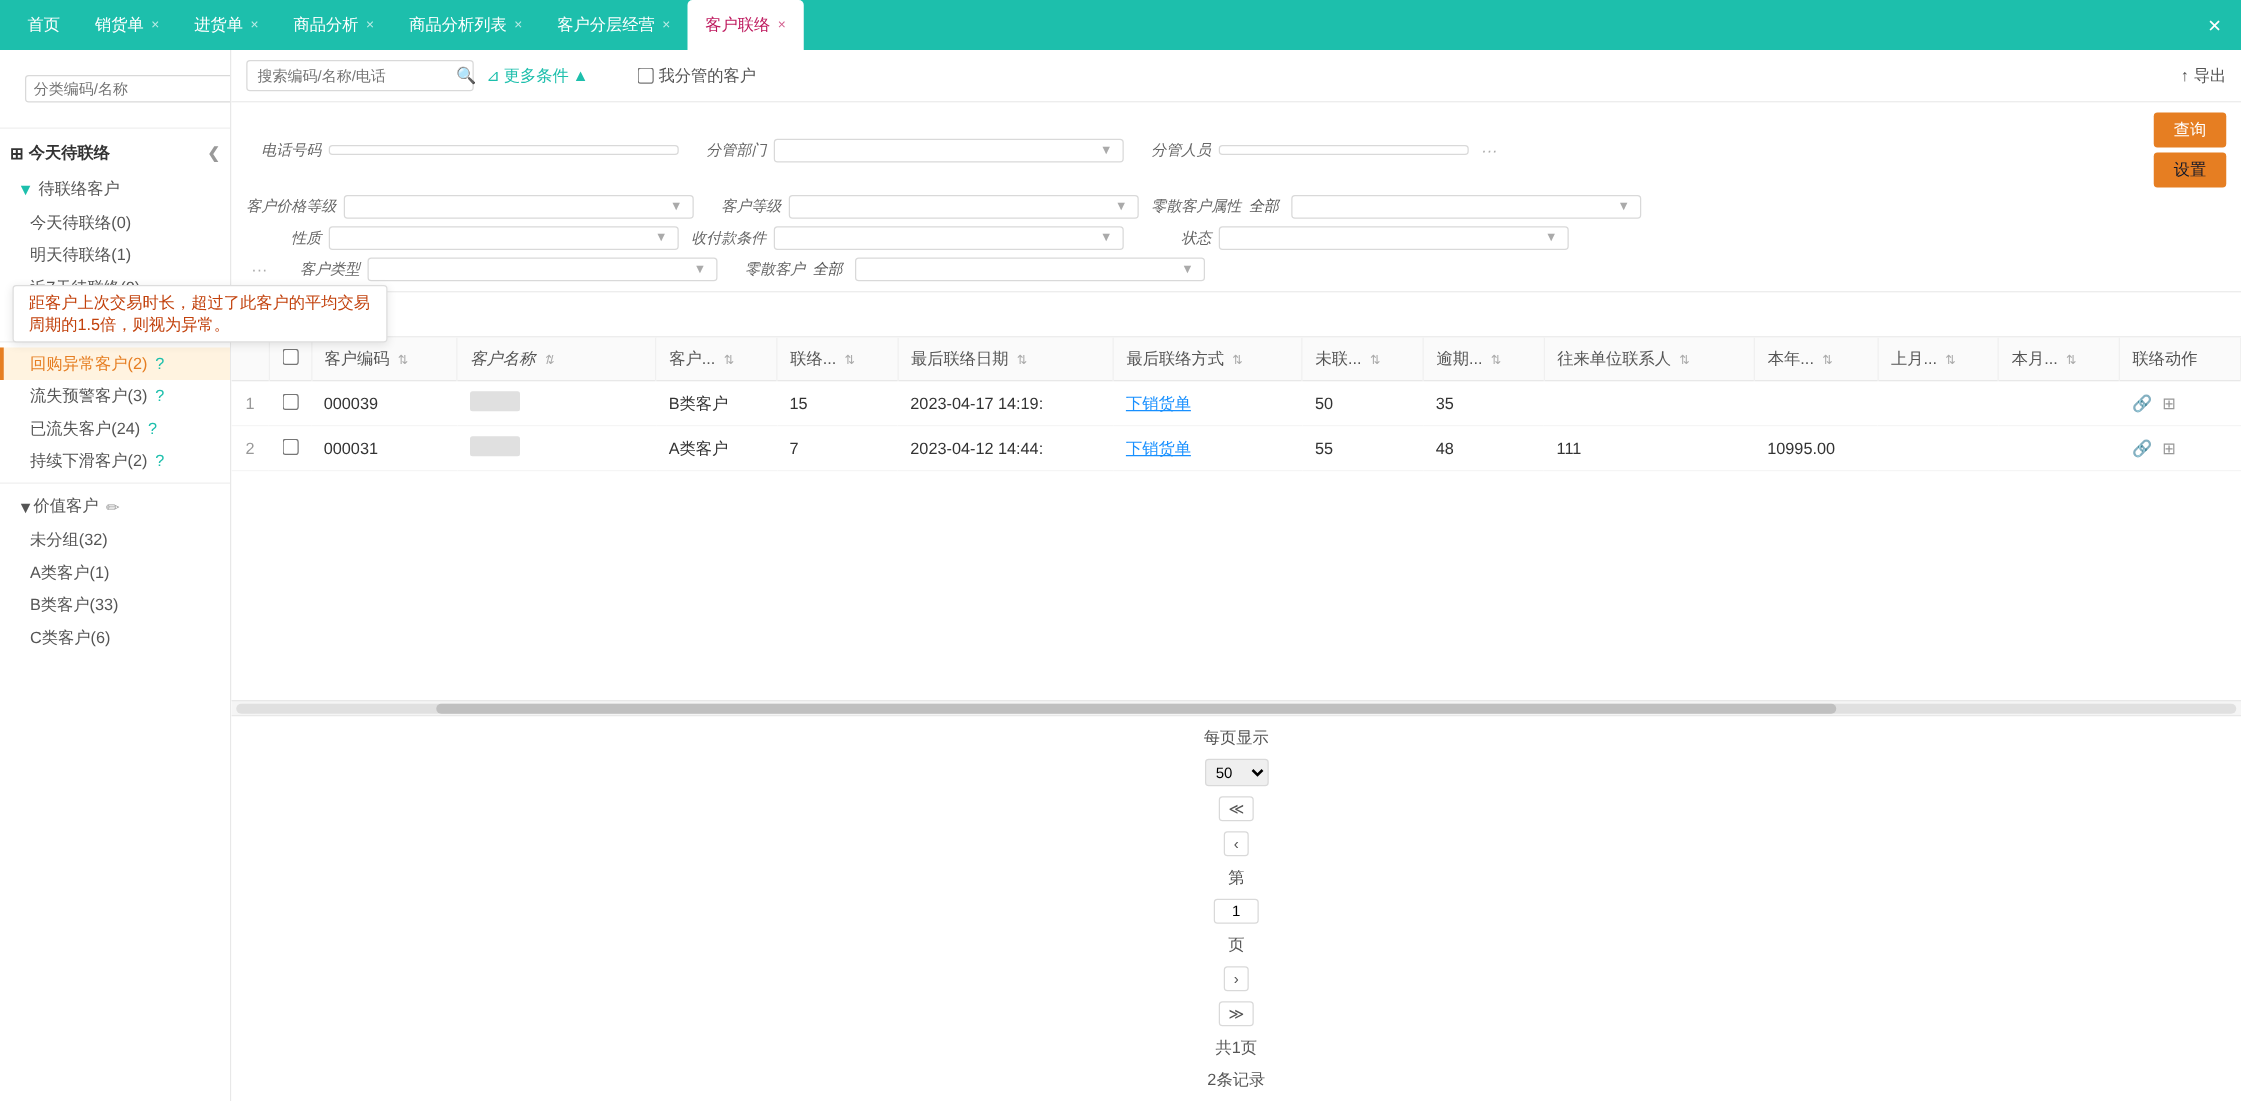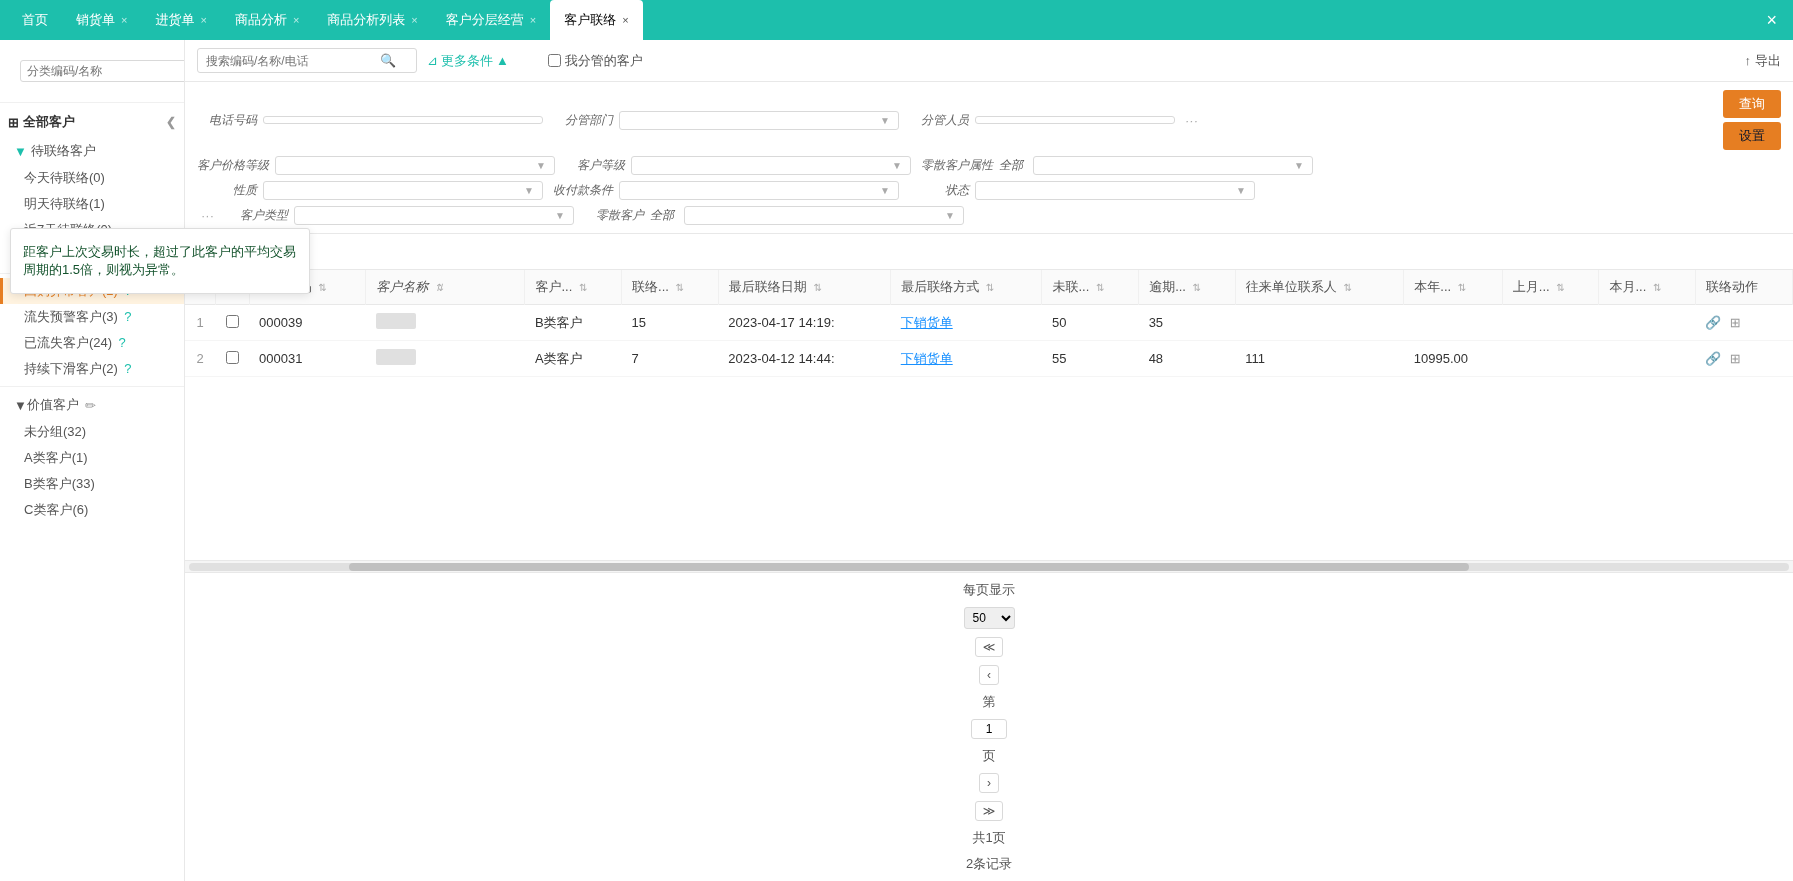--- a/index.html
+++ b/index.html
@@ -19,21 +19,21 @@
       height: 40px;
       display: flex;
       align-items: center;
       cursor: pointer;
       font-size: 13px;
       color: white;
       white-space: nowrap;
     }
     .nav-item.active {
       background: white;
-      color: #000000;
+      color: #be185d;
       border-radius: 4px 4px 0 0;
     }
     .nav-item .close-x {
       margin-left: 6px;
       font-size: 11px;
       opacity: 0.7;
     }
     .nav-spacer { flex: 1; }
     .nav-close {
       color: white;
@@ -148,21 +148,21 @@
       align-items: center;
       gap: 10px;
       border-bottom: 1px solid #e8e8e8;
     }
     .search-input-wrap {
       display: flex;
       align-items: center;
       border: 1px solid #d9d9d9;
       border-radius: 3px;
       padding: 4px 8px;
-      width: 220px;
+      width: 182px;
       gap: 4px;
     }
     .search-input-wrap input {
       border: none;
       outline: none;
       font-size: 12px;
       width: 160px;
     }
     .more-conditions {
       display: flex;
@@ -259,23 +259,23 @@
     }
 
     
     .tooltip-box {
       position: absolute;
       top: 228px;
       left: 10px;
       background: white;
       border: 1px solid #ddd;
       border-radius: 3px;
-      padding: 14px 12px;
-      font-size: 12px;
-      color: #14532d;
+      padding: 4px 12px;
+      font-size: 12px;
+      color: #c2410c;
       max-width: 300px;
       box-shadow: 0 2px 8px rgba(0,0,0,0.1);
       z-index: 100;
     }
 
     
     .table-area {
       flex: 1;
       overflow: hidden;
       display: flex;
@@ -433,21 +433,21 @@
 <div class="main-layout">
 
   <div class="sidebar">
     <div class="sidebar-search">
       <input type="text" placeholder="分类编码/名称" style="">
       <button class="search-btn">🔍</button>
     </div>
     <div class="sidebar-content">
       <div class="sidebar-section-header">
         <span class="icon">⊞</span>
-        <span>全部客户</span>
+        <span>今天待联络</span>
         <span class="collapse-btn">❮</span>
       </div>
 
       <div class="sidebar-group-label">
         <span class="arrow">▼</span>
         <span>待联络客户</span>
       </div>
 
       <div class="sidebar-item">
         <span>今天待联络(0)</span>

